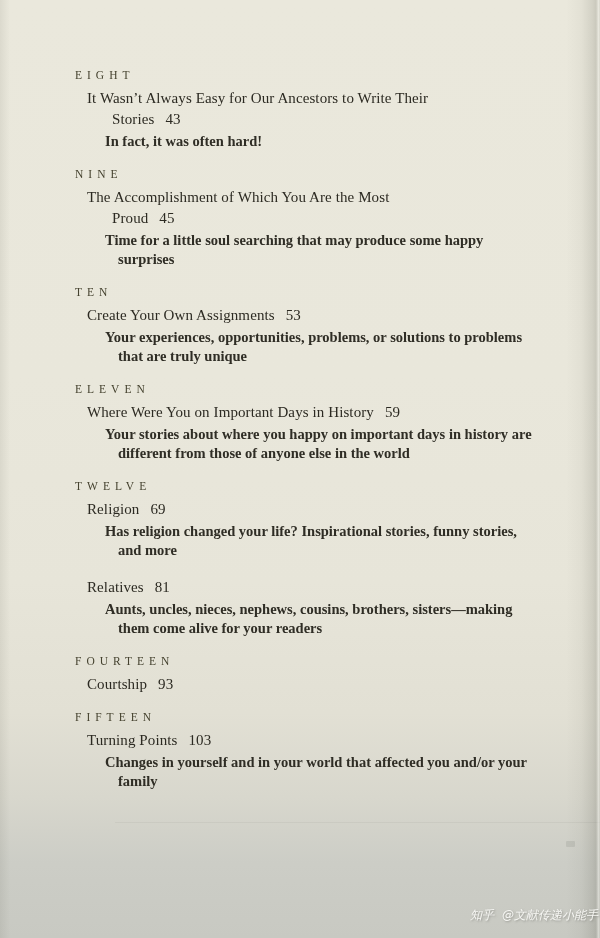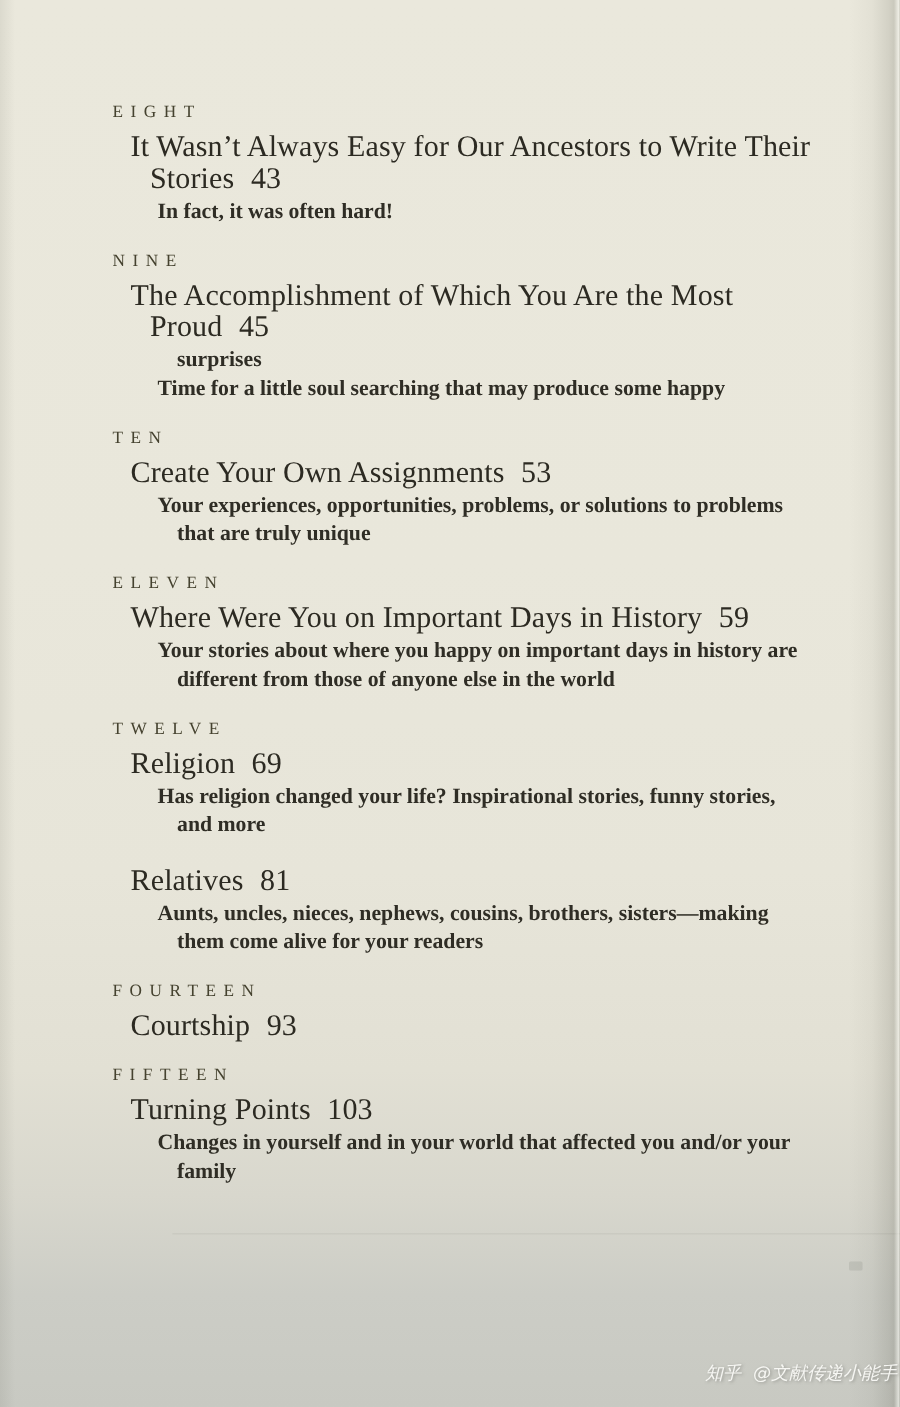--- a/index.html
+++ b/index.html
@@ -56,27 +56,27 @@
     font-size: 11.5px;
     line-height: 13px;
     letter-spacing: 5px;
     color: #45422f;
     margin-left: -12px;
     margin-bottom: 6px;
     white-space: nowrap;
   }
 
   .t-line {
-    font-size: 20px;
+    font-size: 15px;
     line-height: 21px;
     color: #2c2a22;
     white-space: nowrap;
     letter-spacing: 0.1px;
   }
-  .t-line.cont { margin-left: 13px; }
+  .t-line.cont { margin-left: 25px; }
   .pg { margin-left: 11px; }
 
   .ch-desc { margin-top: 2px; font-weight: bold; }
   .d-line {
     font-size: 14.5px;
     line-height: 19.5px;
     color: #2f2d25;
     margin-left: 18px;
     white-space: nowrap;
   }
@@ -132,22 +132,22 @@
       </div>
     </section>
 
     <section class="chapter">
       <div class="ch-num">NINE</div>
       <div class="ch-title">
         <div class="t-line">The Accomplishment of Which You Are the Most</div>
         <div class="t-line cont"><span>Proud</span><span class="pg">45</span></div>
       </div>
       <div class="ch-desc">
+        <div class="d-line">Time for a little soul searching that may produce some happy</div>
         <div class="d-line cont">surprises</div>
-        <div class="d-line">Time for a little soul searching that may produce some happy</div>
       </div>
     </section>
 
     <section class="chapter">
       <div class="ch-num">TEN</div>
       <div class="ch-title">
         <div class="t-line"><span>Create Your Own Assignments</span><span class="pg">53</span></div>
       </div>
       <div class="ch-desc">
         <div class="d-line">Your experiences, opportunities, problems, or solutions to problems</div>

